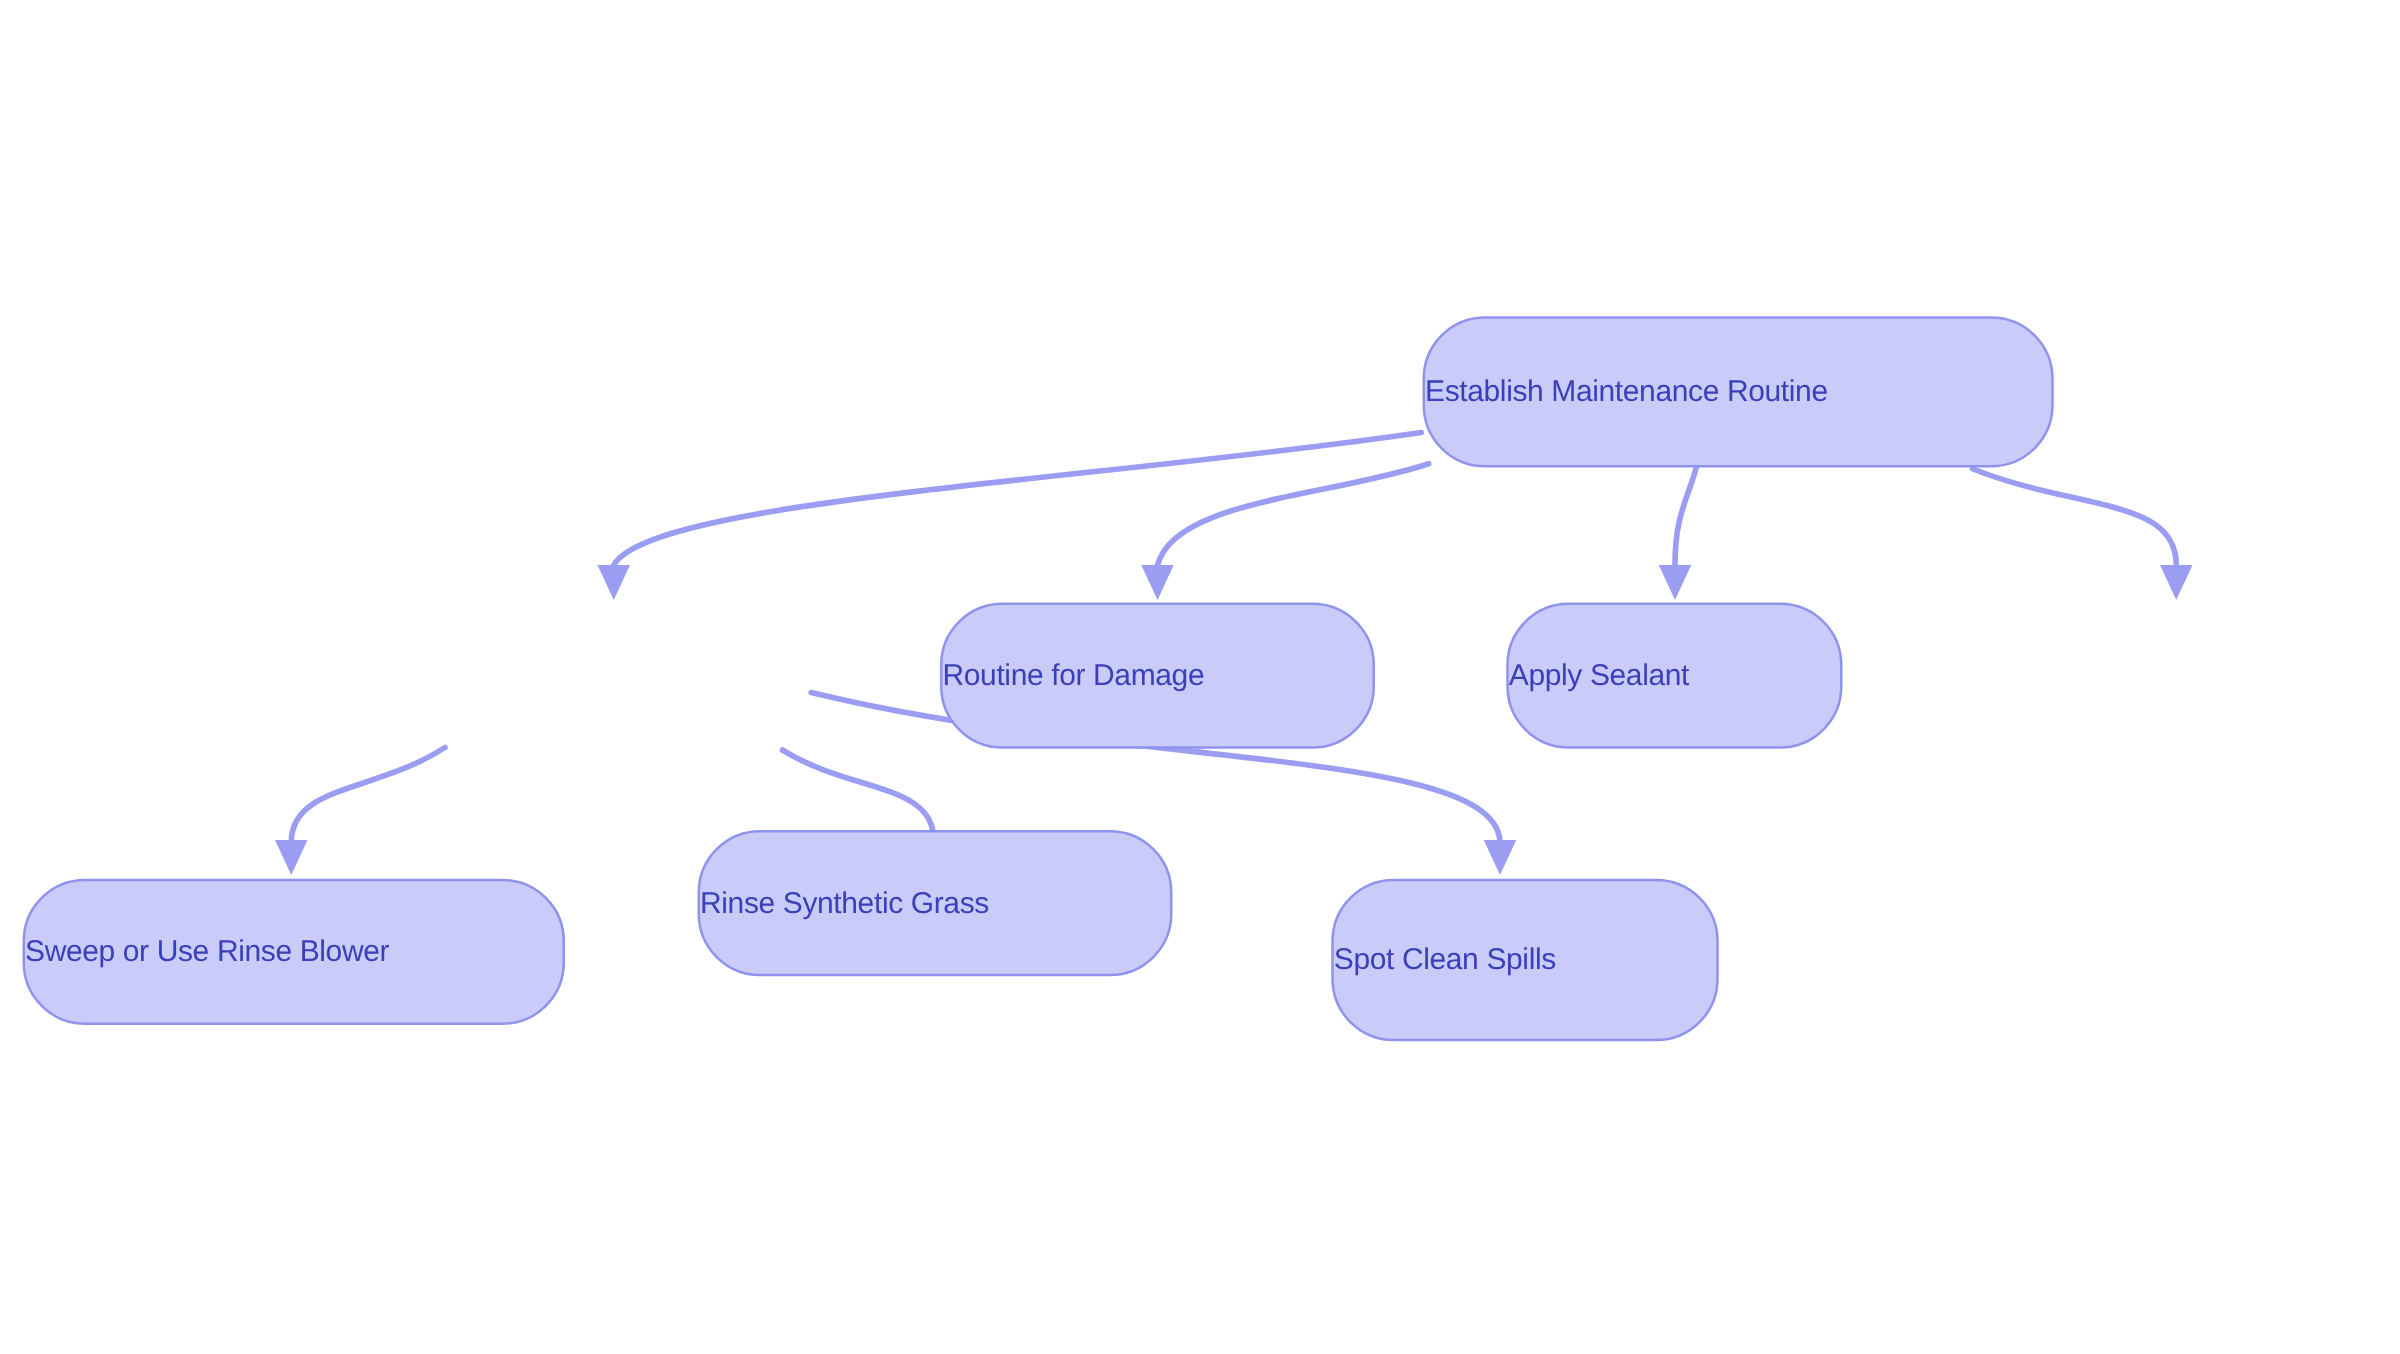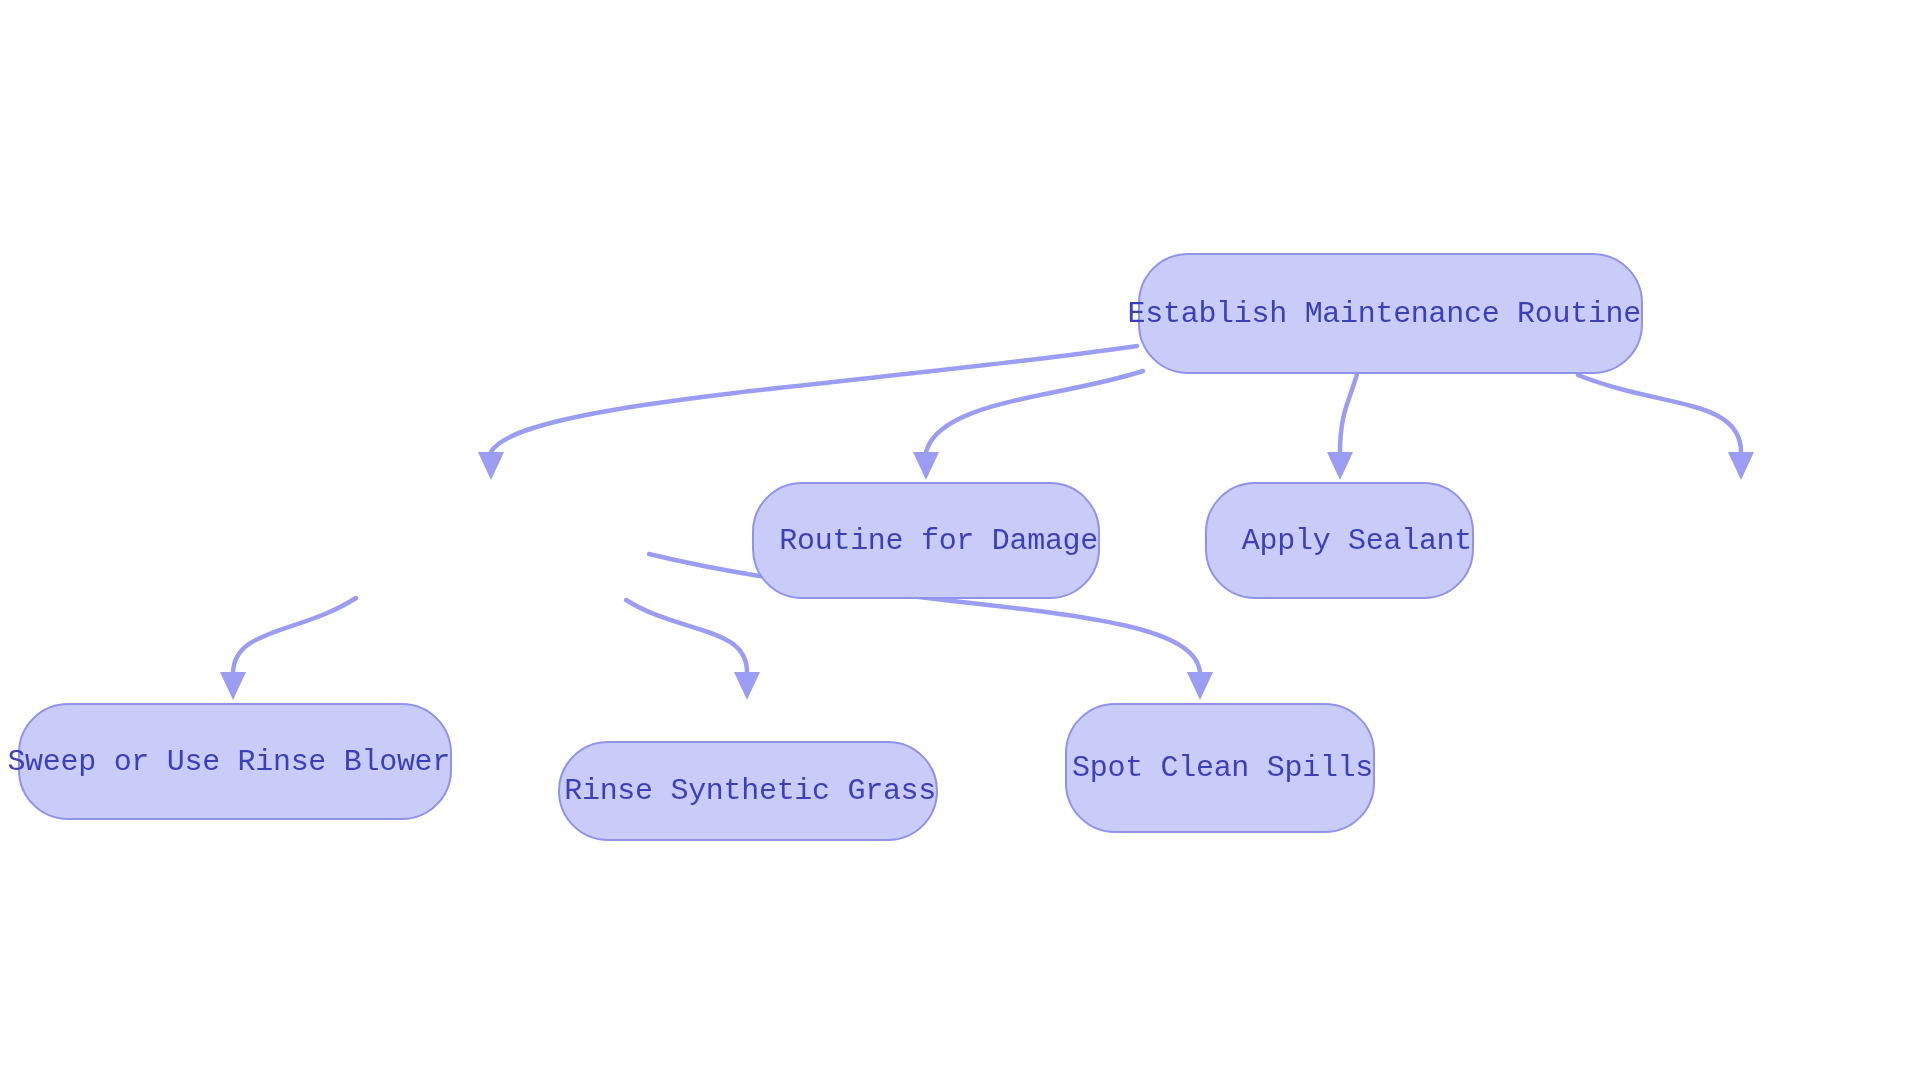--- a/index.html
+++ b/index.html
@@ -33,36 +33,35 @@
   }
   .node{
     position:absolute;
     z-index:2;
     box-sizing:border-box;
     background:var(--node-fill);
     border:2px solid var(--node-border);
     border-radius:50px;
     display:flex;
     align-items:center;
-    justify-content:flex-end;
+    justify-content:flex-start;
     color:var(--node-text);
-    font-size:30px;
+    font-size:24px;
     letter-spacing:-0.3px;
     white-space:nowrap;
     text-align:center;
-    font-family:Liberation Mono, monospace;
   }
   
   .n-root     {left:1138px;top:253px;width:505px;height:121px;}
   .n-regular  {left:335px; top:482px;width:313px;height:117px;}
   .n-inspect  {left:752px; top:482px;width:348px;height:117px;}
   .n-sealant  {left:1205px;top:482px;width:269px;height:117px;}
   .n-upkeep   {left:1582px;top:482px;width:320px;height:117px;}
   .n-sweep    {left:18px;  top:703px;width:434px;height:117px;}
-  .n-rinse    {left:558px; top:741px;width:380px;height:100px;}
+  .n-rinse    {left:558px; top:664px;width:380px;height:117px;}
   .n-spot     {left:1065px;top:703px;width:310px;height:130px;}
 </style>
 </head>
 <body>
 
 <div class="canvas">
 
   <svg class="edges" viewBox="0 0 1920 1083" xmlns="http://www.w3.org/2000/svg">
 
     <path d="M1137,346 C 870,385 520,400 491,452"></path>

